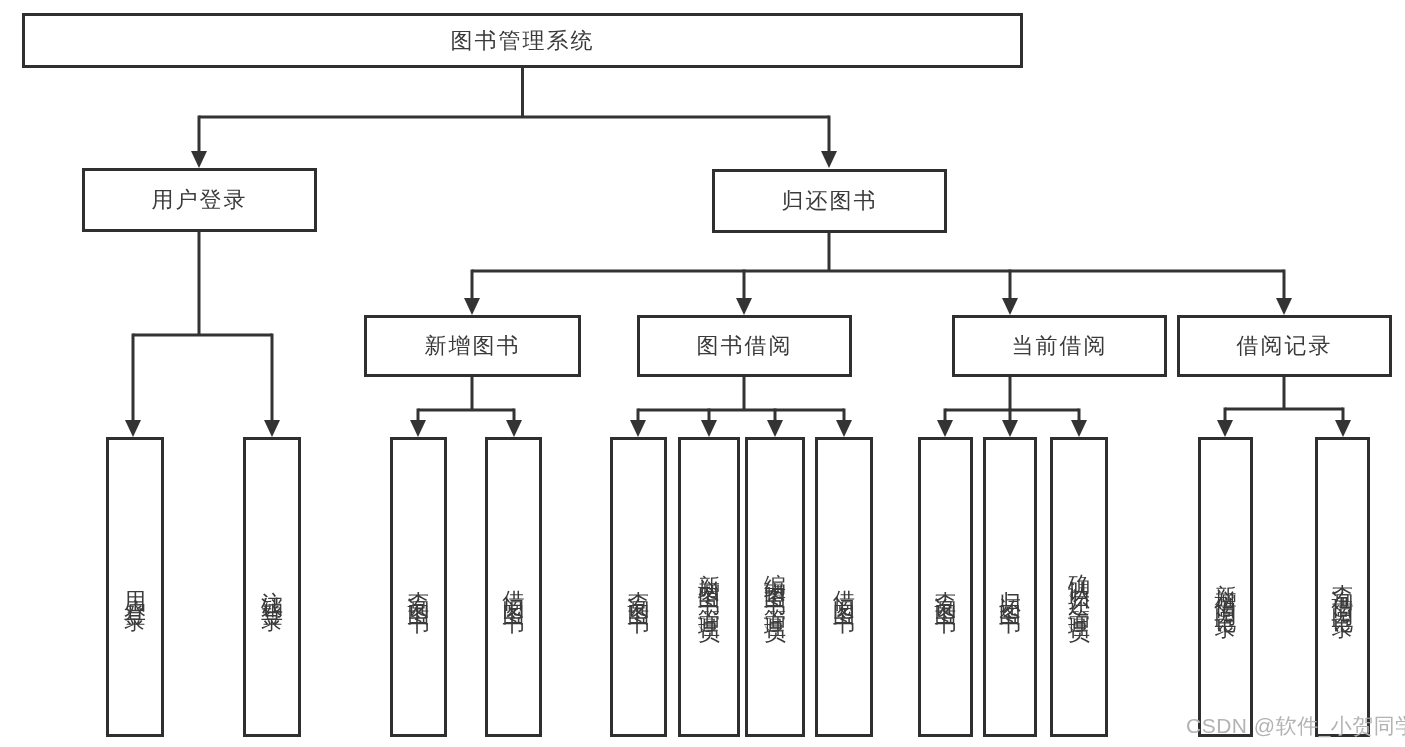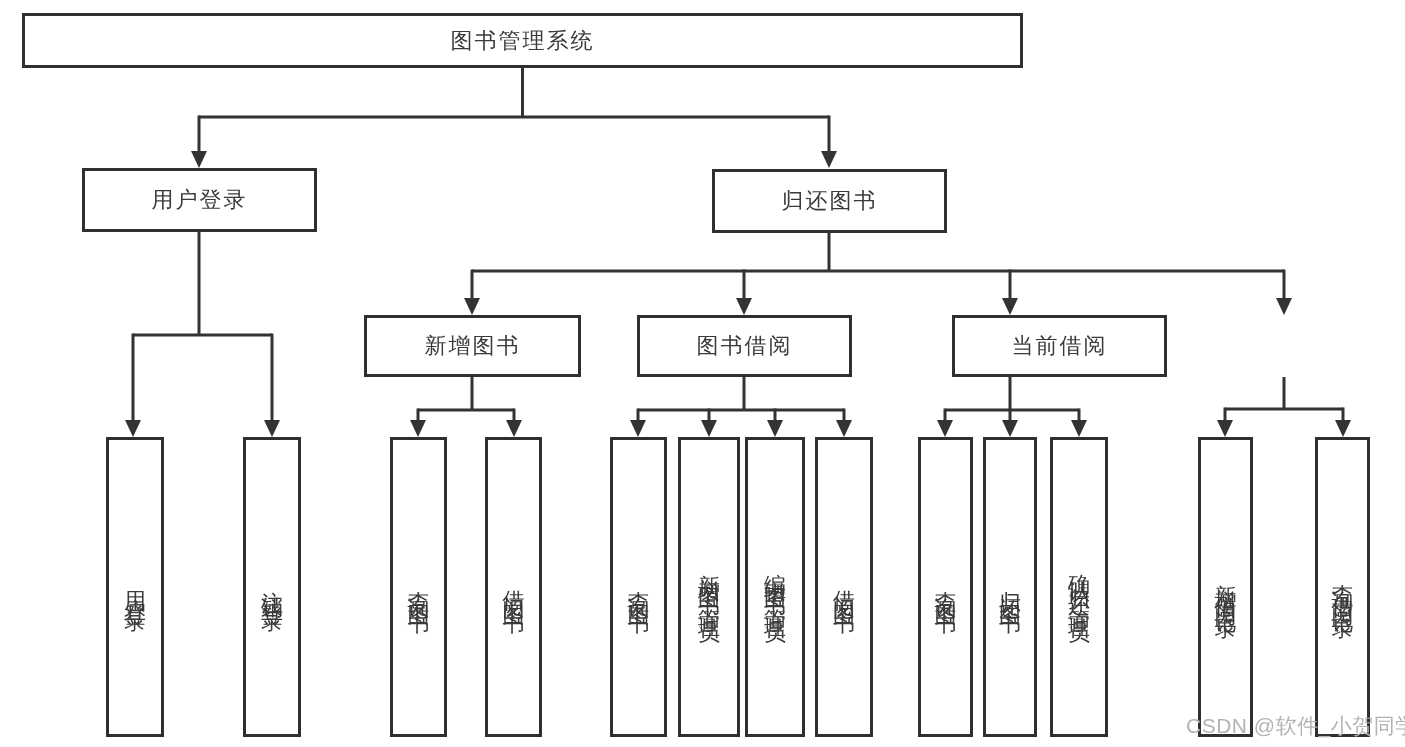--- a/index.html
+++ b/index.html
@@ -123,20 +123,23 @@
 
   <div class="node hnode" style="left:364px;top:315px;width:217px;height:62px;">
     <span>新增图书</span>
   </div>
   <div class="node hnode" style="left:637px;top:315px;width:215px;height:62px;">
     <span>图书借阅</span>
   </div>
   <div class="node hnode" style="left:952px;top:315px;width:215px;height:62px;">
     <span>当前借阅</span>
   </div>
+  <div class="node hnode" style="left:1177px;top:315px;width:215px;height:62px;">
+    <span>借阅记录</span>
+  </div>
 
   <div class="node vnode" style="left:106px;top:437px;width:58px;height:300px;">
     <span>用户登录</span>
   </div>
   <div class="node vnode" style="left:243px;top:437px;width:58px;height:300px;">
     <span>注销登录</span>
   </div>
 
   <div class="node vnode" style="left:390px;top:437px;width:57px;height:300px;">
     <span>查询图书</span>

